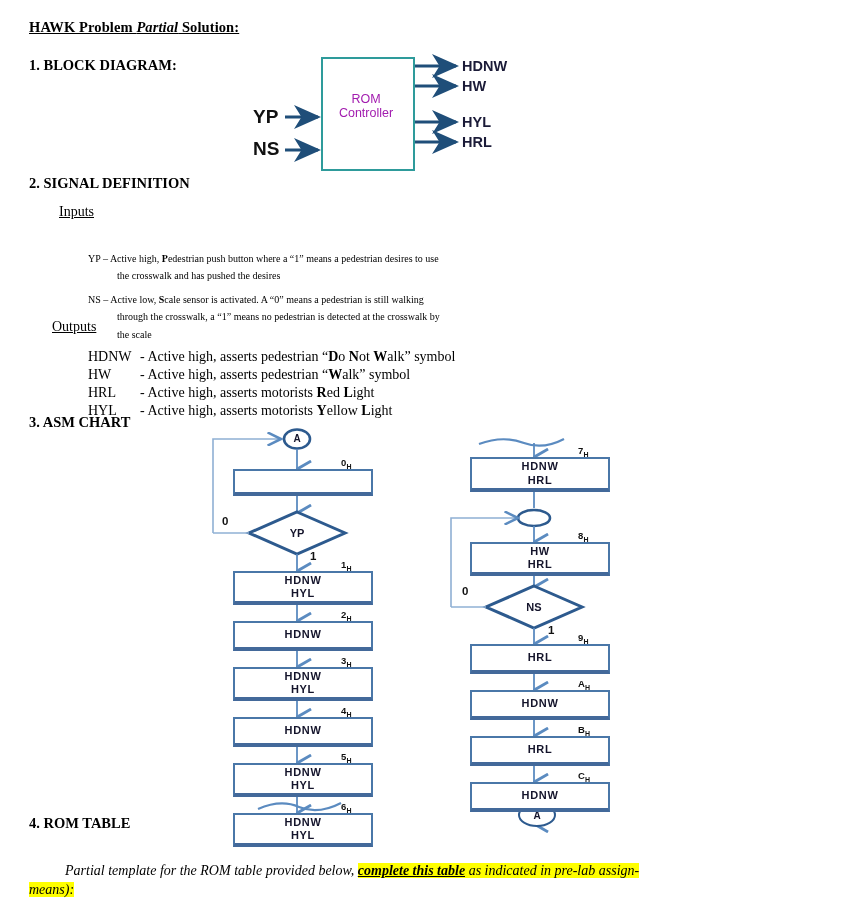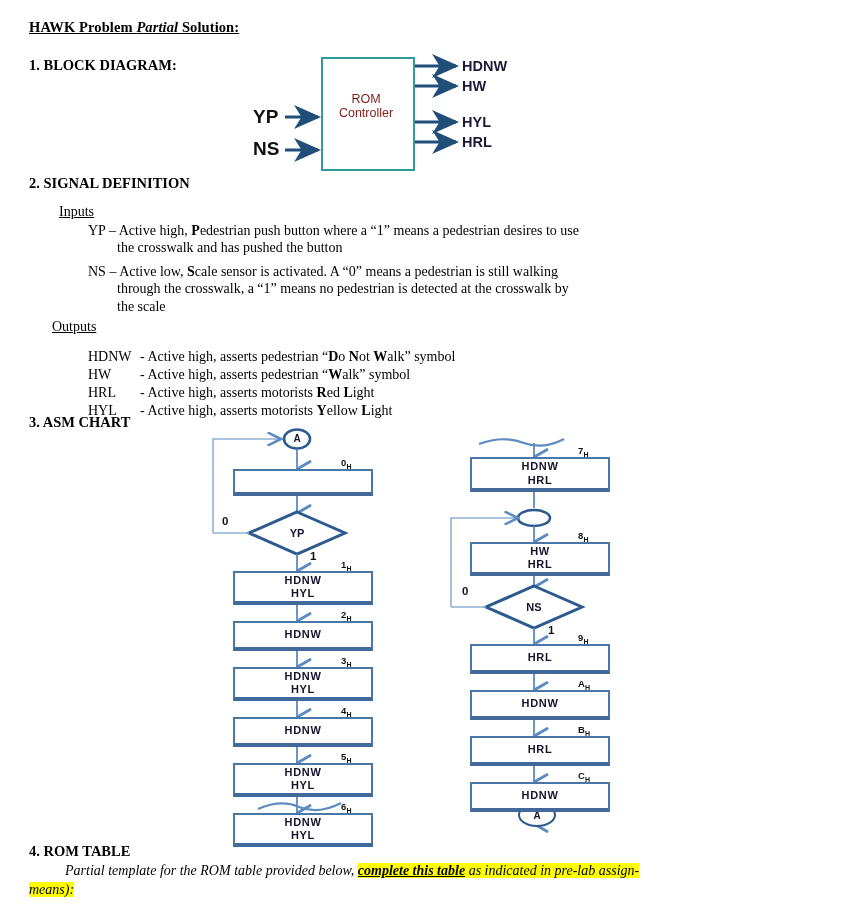--- a/index.html
+++ b/index.html
@@ -19,27 +19,27 @@
     font-weight:bold;font-size:14.5px;
     text-decoration:underline;
     letter-spacing:0.1px;
   }
   .hdr-title i{}
 
   .sec{position:absolute;font-weight:bold;font-size:14.5px;}
   .sec-1{left:29px;top:57px;}
   .sec-2{left:29px;top:175px;}
   .sec-3{left:29px;top:414px;}
-  .sec-4{left:29px;top:843px;}
+  .sec-4{left:29px;top:815px;}
 
   .grp{position:absolute;font-size:14px;text-decoration:underline;}
   .grp-in{left:59px;top:204px;}
   .grp-out{left:52px;top:319px;text-decoration:underline;}
 
-  .defblk{position:absolute;font-size:14px;line-height:17.4px;}
+  .defblk{position:absolute;font-size:10px;line-height:17.4px;margin-top:28px;}
   .def-yp{left:88px;top:222px;width:600px;}
   .def-ns{left:88px;top:263px;width:620px;}
   .def-yp .cont,.def-ns .cont{display:block;padding-left:29px;}
 
   .outrow{position:absolute;font-size:14px;height:17.4px;white-space:nowrap;margin-top:11px;}
   .outrow .sig{display:inline-block;width:52px;}
   .o0{left:88px;top:338px;}
   .o1{left:88px;top:356px;}
   .o2{left:88px;top:374px;}
   .o3{left:88px;top:392px;}
@@ -47,21 +47,21 @@
 
   
   .bd{position:absolute;left:0;top:0;width:857px;height:190px;pointer-events:none;}
   .bd-box{
     position:absolute;left:321px;top:57px;width:90px;height:110px;
     border:2px solid #2E9B9B;background:#ffffff;
   }
   .bd-lbl{
     position:absolute;left:321px;top:92px;width:90px;
     text-align:center;font-family:"Liberation Sans",sans-serif;
-    font-size:12.5px;color:#7f1d1d;line-height:14px;
+    font-size:12.5px;color:#a21caf;line-height:14px;
   }
   .bd-in{
     position:absolute;font-family:"Liberation Sans",sans-serif;
     font-weight:bold;font-size:19px;color:#111111;
   }
   .bd-in-yp{left:253px;top:106px;}
   .bd-in-ns{left:253px;top:138px;}
   .bd-out{
     position:absolute;font-family:"Liberation Sans",sans-serif;
     font-weight:bold;font-size:14.5px;color:#1b1b38;
@@ -162,21 +162,21 @@
     <div class="bd-out bd-o2">HYL</div>
     <div class="bd-out bd-o3">HRL</div>
   </div>
 
   <div class="sec sec-2">2.  SIGNAL DEFINITION</div>
 
   <div class="grp grp-in">Inputs</div>
 
   <div class="defblk def-yp">
     <span>YP</span><span> – </span><span>Active high, </span><b class="s">P</b><span>edestrian push button where a “1” means a pedestrian desires to use</span>
-    <span class="cont">the crosswalk and has pushed the button</span>
+    <span class="cont">the crosswalk and has pushed the desires</span>
   </div>
 
   <div class="defblk def-ns">
     <span>NS</span><span> – </span><span>Active low, </span><b class="s">S</b><span>cale sensor is activated. A “0” means a pedestrian is still walking</span>
     <span class="cont">through the crosswalk, a “1” means no pedestrian is detected  at the crosswalk by</span>
     <span class="cont">the scale</span>
   </div>
 
   <div class="grp grp-out">Outputs</div>
 

